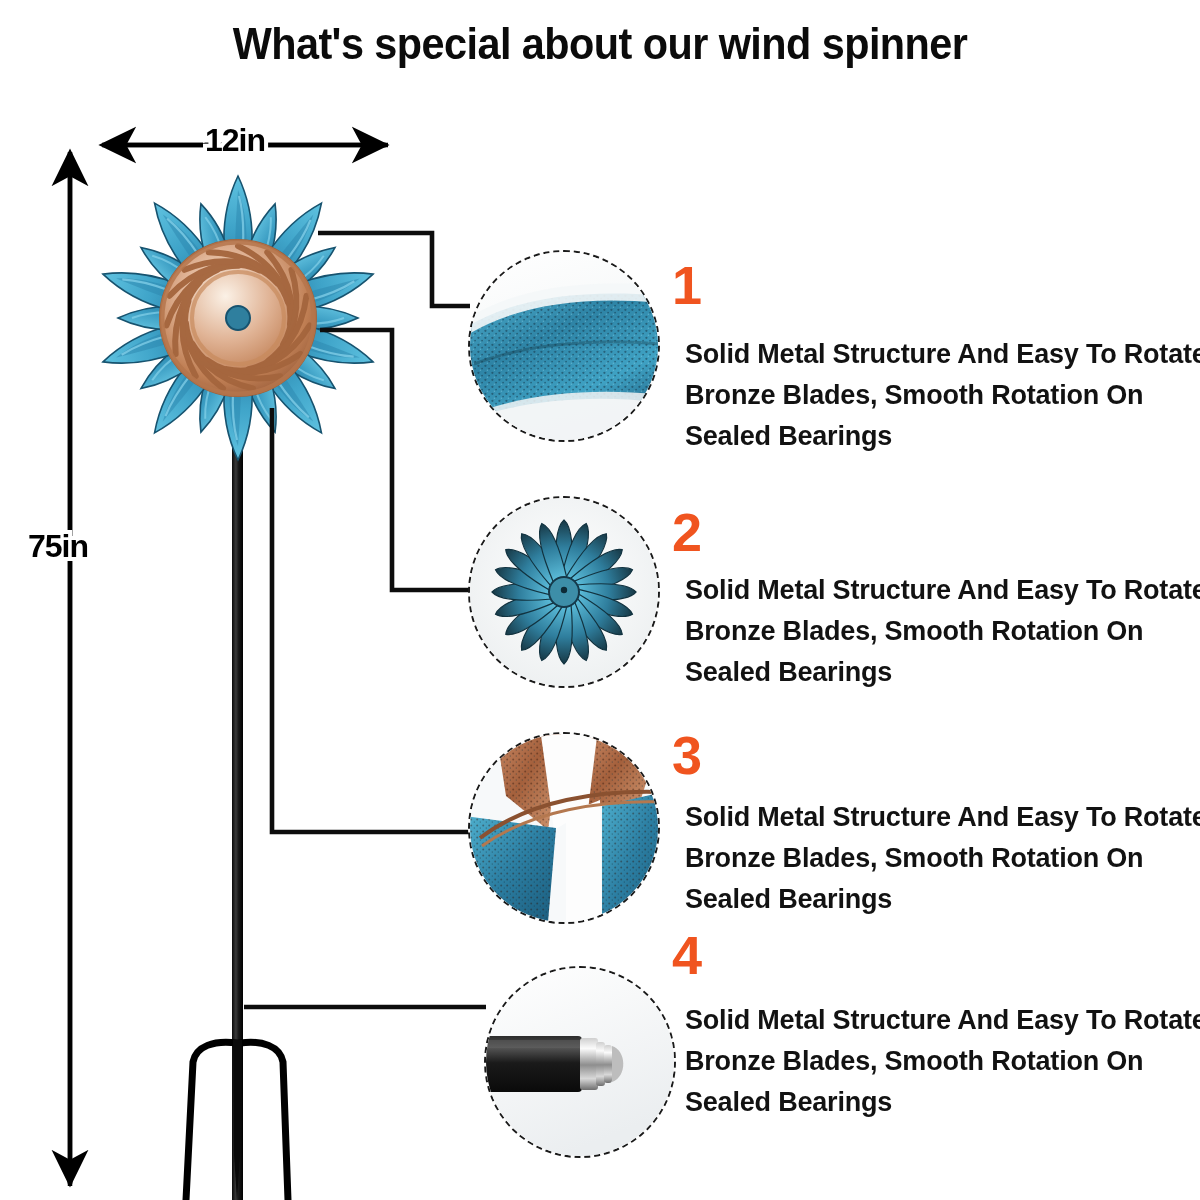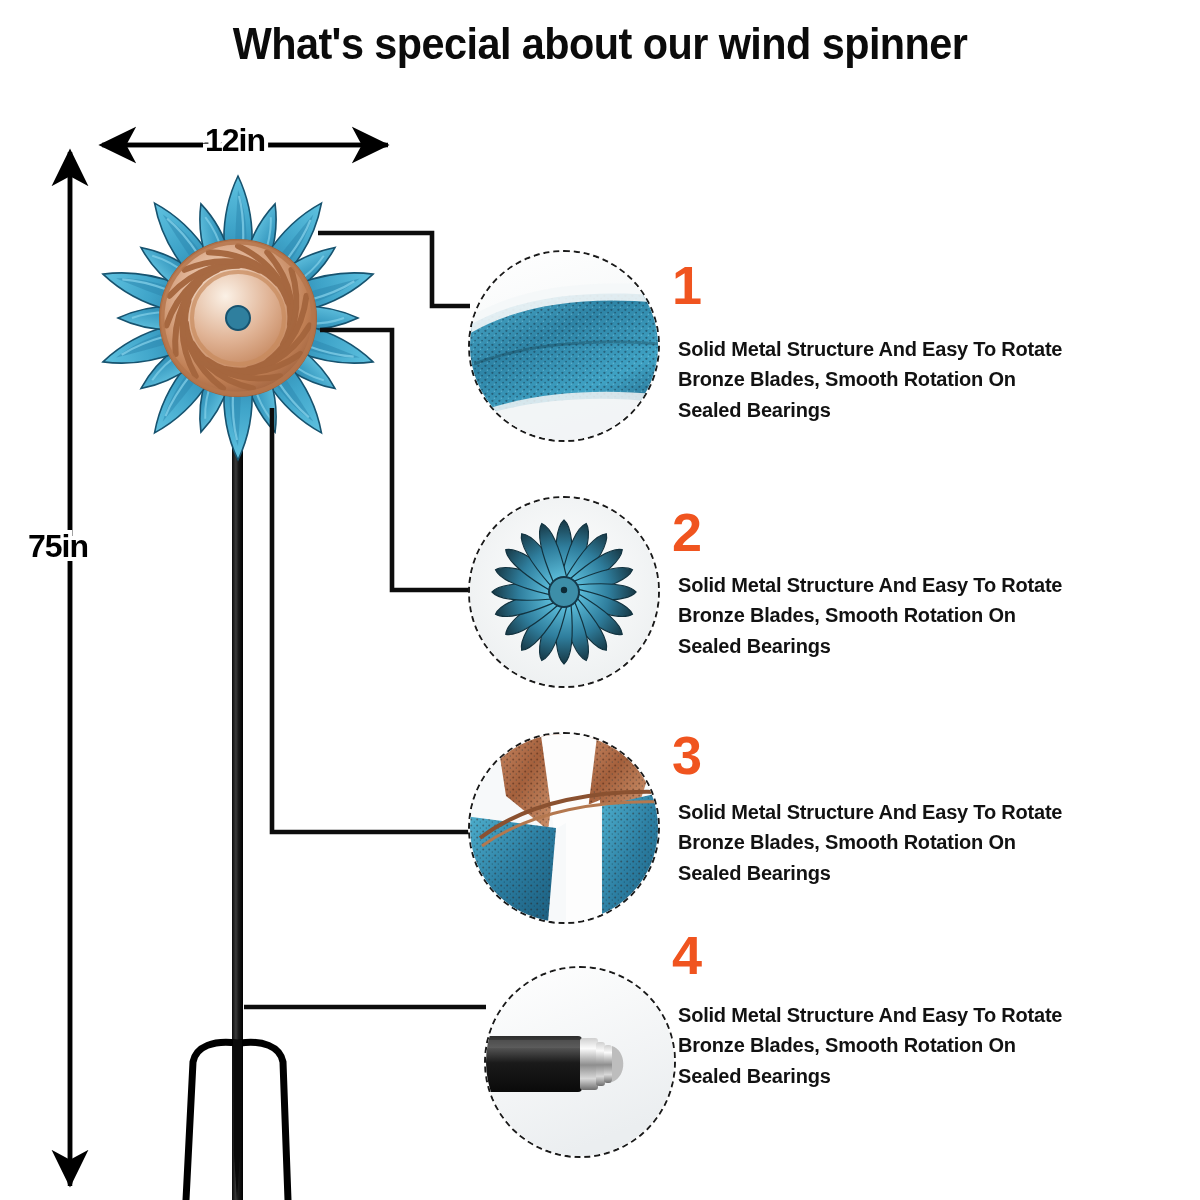--- a/index.html
+++ b/index.html
@@ -36,23 +36,24 @@
   .cnum{
     position:absolute;
     font-size:54px;font-weight:bold;
     color:#f0541f;
     line-height:1;
     letter-spacing:-1px;
   }
   .ctext{
     position:absolute;
     width:470px;
-    font-size:20px;font-weight:bold;color:#121212;
+    font-size:27px;font-weight:bold;color:#121212;
     line-height:1.52;
     letter-spacing:-0.2px;
+    margin-left:7px;
   }
   .ctext span{display:block;white-space:nowrap;}
 
   
   .circle{
     position:absolute;border-radius:50%;
     border:2.5px dashed #1a1a1a;
     background:#fcfcfc;
     overflow:hidden;
   }

